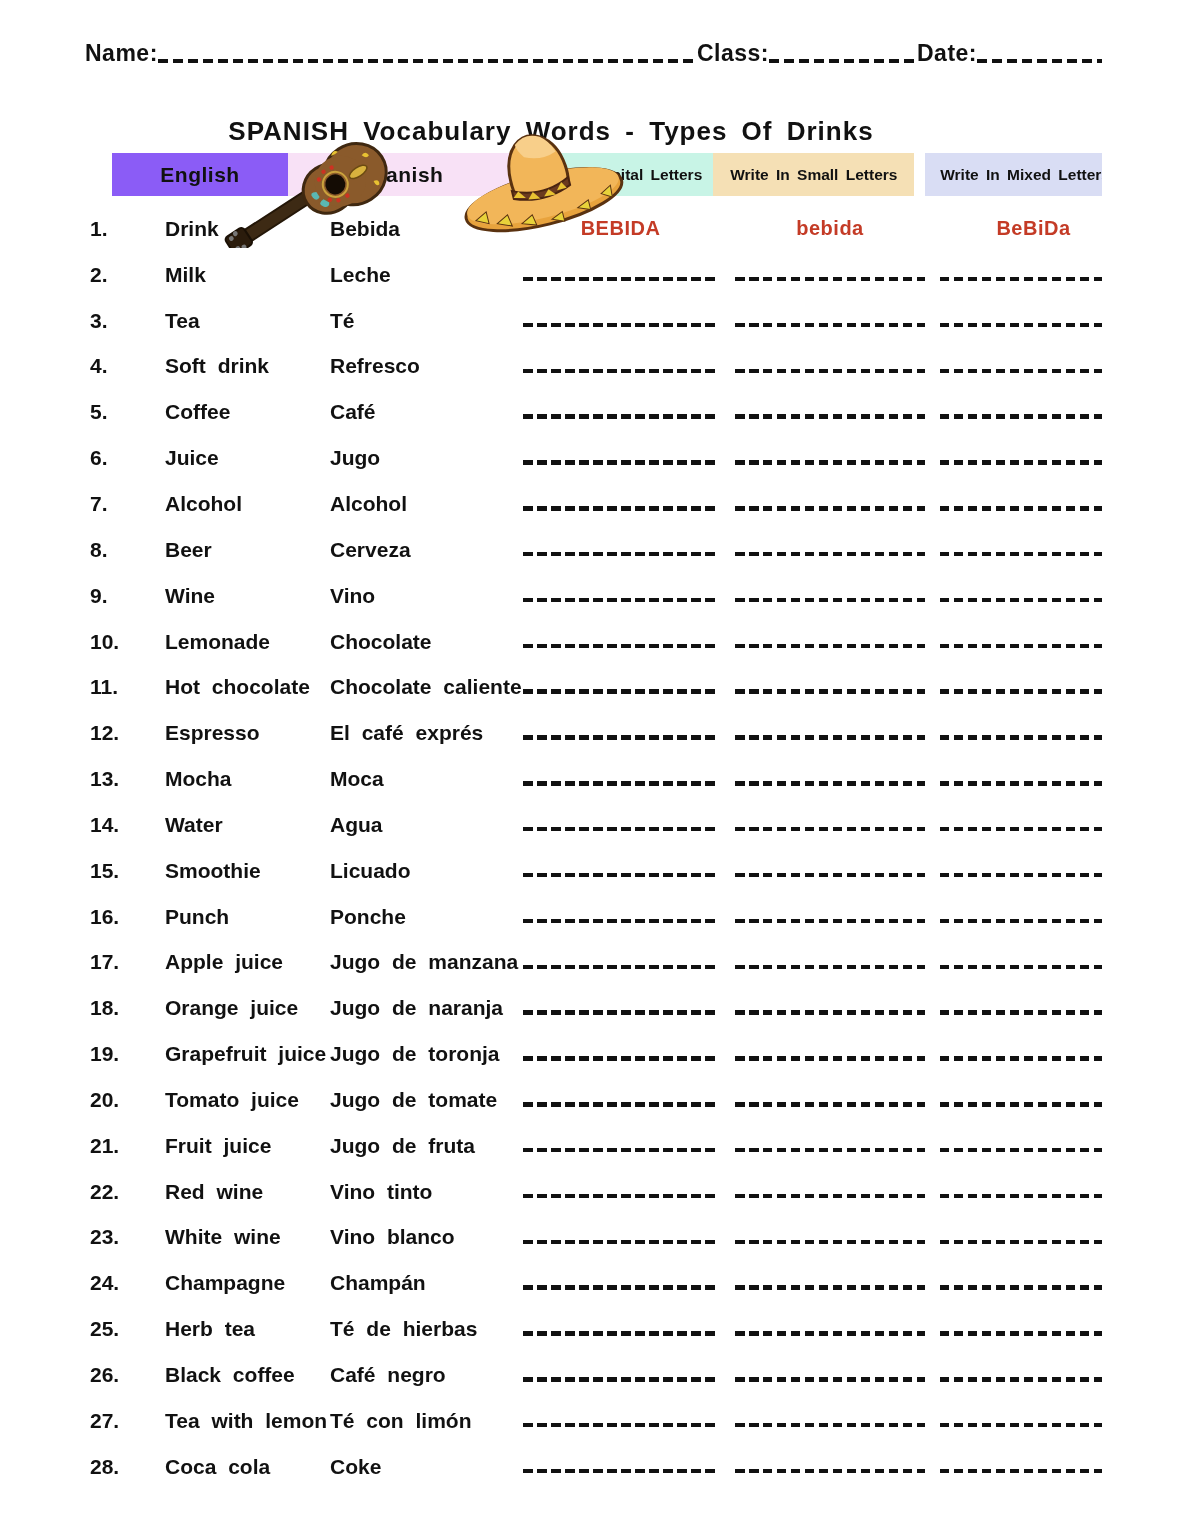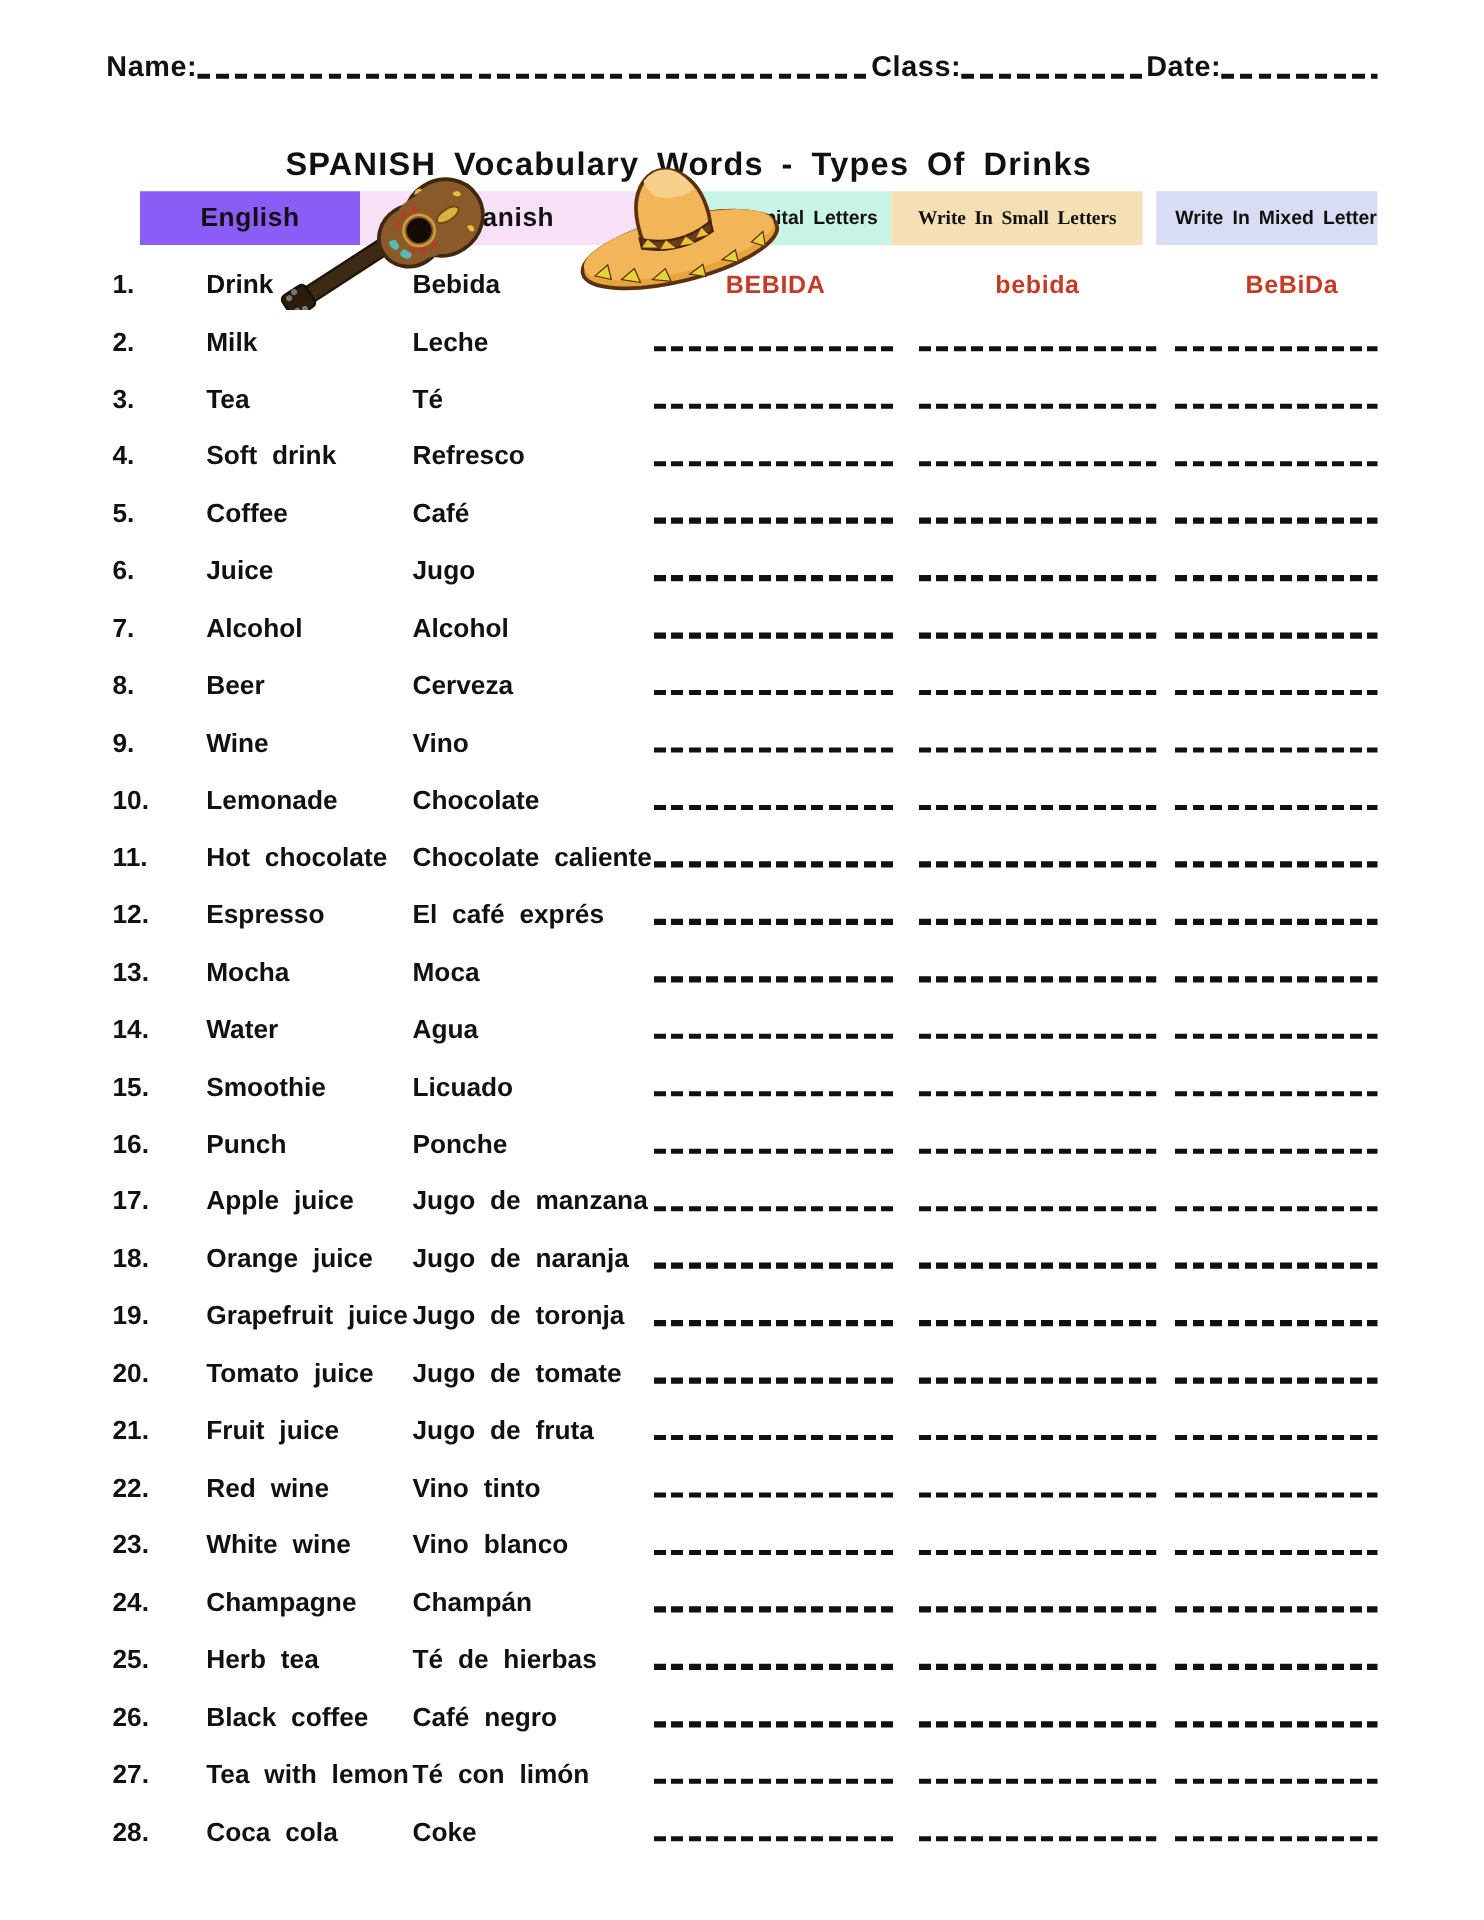--- a/index.html
+++ b/index.html
@@ -125,21 +125,21 @@
     <span class="lbl">Date:</span>
     <span class="dashline dash-date"></span>
   </div>
 
   <div class="title">SPANISH Vocabulary Words - Types Of Drinks</div>
 
   <div class="hdr-band">
     <div class="hdr-cell hdr-big w-en" style="background: #8b5cf6;">English</div>
     <div class="hdr-cell hdr-big w-es" style="background: rgb(248, 225, 246);">Spanish</div>
     <div class="hdr-cell hdr-small w-cap" style="background: rgb(200, 244, 230);">Write In Capital Letters</div>
-    <div class="hdr-cell hdr-small w-sm" style="background: rgb(245, 224, 181); font-family: Liberation Serif, serif;">Write In Small Letters</div>
+    <div class="hdr-cell hdr-small w-sm" style="background: rgb(245, 224, 181);">Write In Small Letters</div>
     <div class="hdr-cell hdr-small w-mx" style="background: rgb(217, 221, 244);">Write In Mixed Letters</div>
   </div>
 
   <div class="icon-wrap guitar-pos">
     <svg viewBox="0 0 172 116" width="172" height="116">
 
       <g transform="rotate(-33 40 95)">
         <rect x="8" y="88" width="120" height="13" rx="3" fill="#3d2a14" stroke="#241708" stroke-width="2"></rect>
         <rect x="2" y="84" width="22" height="20" rx="4" fill="#2b1c0c" stroke="#1a1005" stroke-width="2"></rect>
         <circle cx="8" cy="88" r="2.4" fill="#777"></circle>

